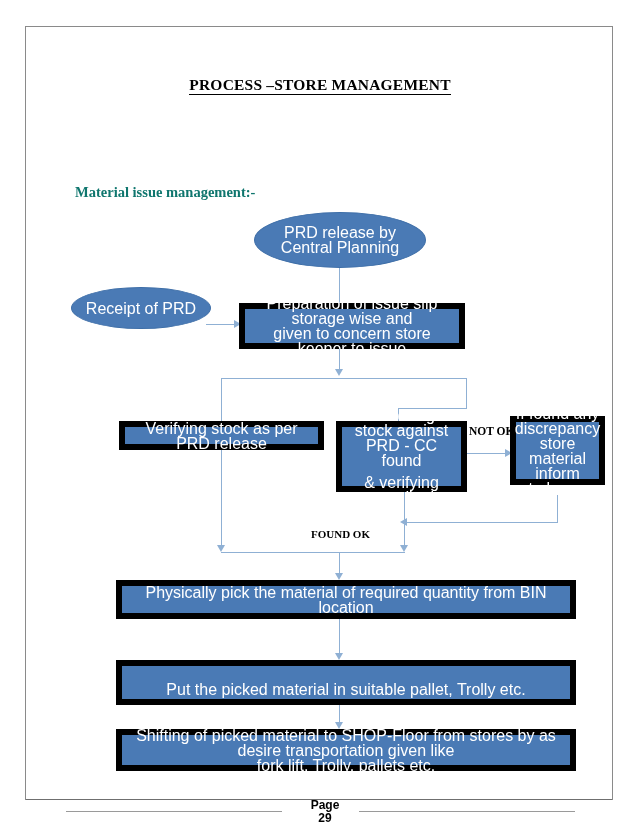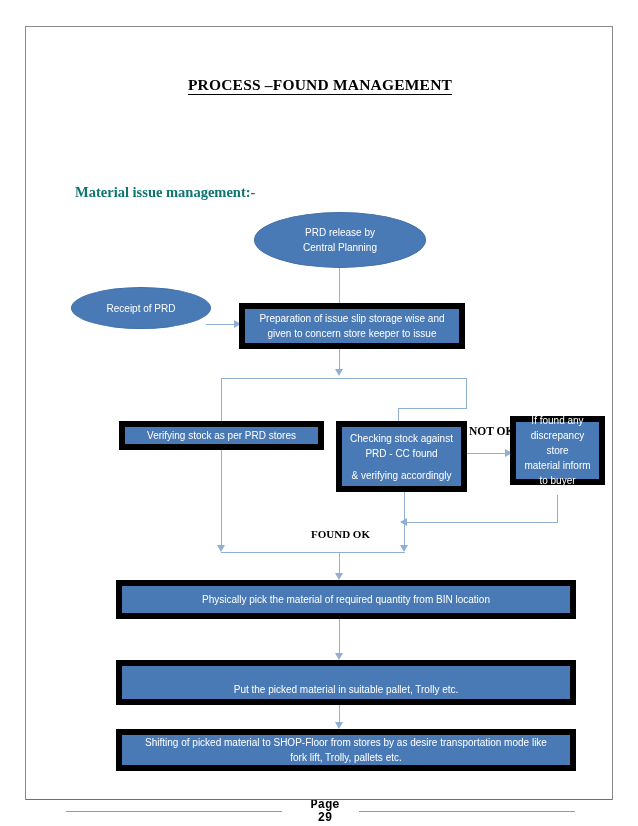--- a/index.html
+++ b/index.html
@@ -47,21 +47,21 @@
     font-family: "Liberation Serif", serif;
     font-weight: bold;
     font-size: 14.5px;
     color: #0f766e;
   }
   
   .node {
     position: absolute;
     background: #4a7ab5;
     color: #ffffff;
-    font-size: 10px;
+    font-size: 16px;
     line-height: 15px;
     text-align: center;
     box-sizing: border-box;
     display: flex;
     align-items: center;
     justify-content: center;
     padding: 2px 6px;
     font-family: "Liberation Sans", sans-serif;
   }
   .node.box {
@@ -123,34 +123,34 @@
     width: 586px;
     height: 1.4px;
     background: #6f6f6f;
   }
   .page-num {
     position: absolute;
     left: 269px;
     top: 772px;
     width: 60px;
     text-align: center;
-    font-family: Liberation Mono, monospace;
+    font-family: Liberation Sans, sans-serif;
     font-weight: bold;
     font-size: 12px;
     color: #000;
     line-height: 13px;
   }
 </style>
 </head>
 <body>
 
 <div id="page">
 
   <div class="doc-title">
-    <span class="u">PROCESS –FOUND MANAGEMENT</span>
+    <span class="u">PROCESS –STORE MANAGEMENT</span>
   </div>
 
   <div class="doc-subtitle">Material issue management:-</div>
 
   <div class="node ellipse" style="left:228px; top:185px; width:172px; height:56px;">
     <div>
       <div>PRD release by</div>
       <div>Central Planning</div>
     </div>
   </div>
@@ -177,21 +177,21 @@
 
   <div class="ln h" style="left:195px; top:351px; width:246px;"></div>
 
   <div class="ln v" style="left:195px; top:351px; height:43px;"></div>
 
   <div class="ln v" style="left:440px; top:351px; height:31px;"></div>
   <div class="ln h" style="left:372px; top:381px; width:69px;"></div>
   <div class="ln v" style="left:372px; top:381px; height:13px;"></div>
 
   <div class="node box" style="left:93px; top:394px; width:205px; height:29px;">
-    <div>Verifying stock as per PRD stores</div>
+    <div>Verifying stock as per PRD release</div>
   </div>
 
   <div class="node box" style="left:310px; top:394px; width:131px; height:71px;">
     <div>
       <div>Checking stock   against</div>
       <div>PRD - CC found</div>
       <div style="height:7px;"></div>
       <div>&amp; verifying accordingly</div>
     </div>
   </div>
@@ -235,21 +235,21 @@
 
   <div class="node box top-text" style="left:90px; top:633px; width:460px; height:45px;">
     <div>Put the picked material in suitable pallet, Trolly etc.</div>
   </div>
 
   <div class="ln v" style="left:313px; top:678px; height:20px;"></div>
   <div class="arrow down" style="left:309px; top:695px;"></div>
 
   <div class="node box" style="left:90px; top:702px; width:460px; height:42px;">
     <div>
-      <div>Shifting of picked material to SHOP-Floor from stores by as desire transportation mode like</div>
+      <div>Shifting of picked material to SHOP-Floor from stores by as desire transportation given like</div>
       <div>fork lift, Trolly, pallets etc.</div>
     </div>
   </div>
 
   <div class="footer-rule-left"></div>
   <div class="footer-rule-right"></div>
   <div class="page-num">
     <div>Page</div>
     <div>29</div>
   </div>

